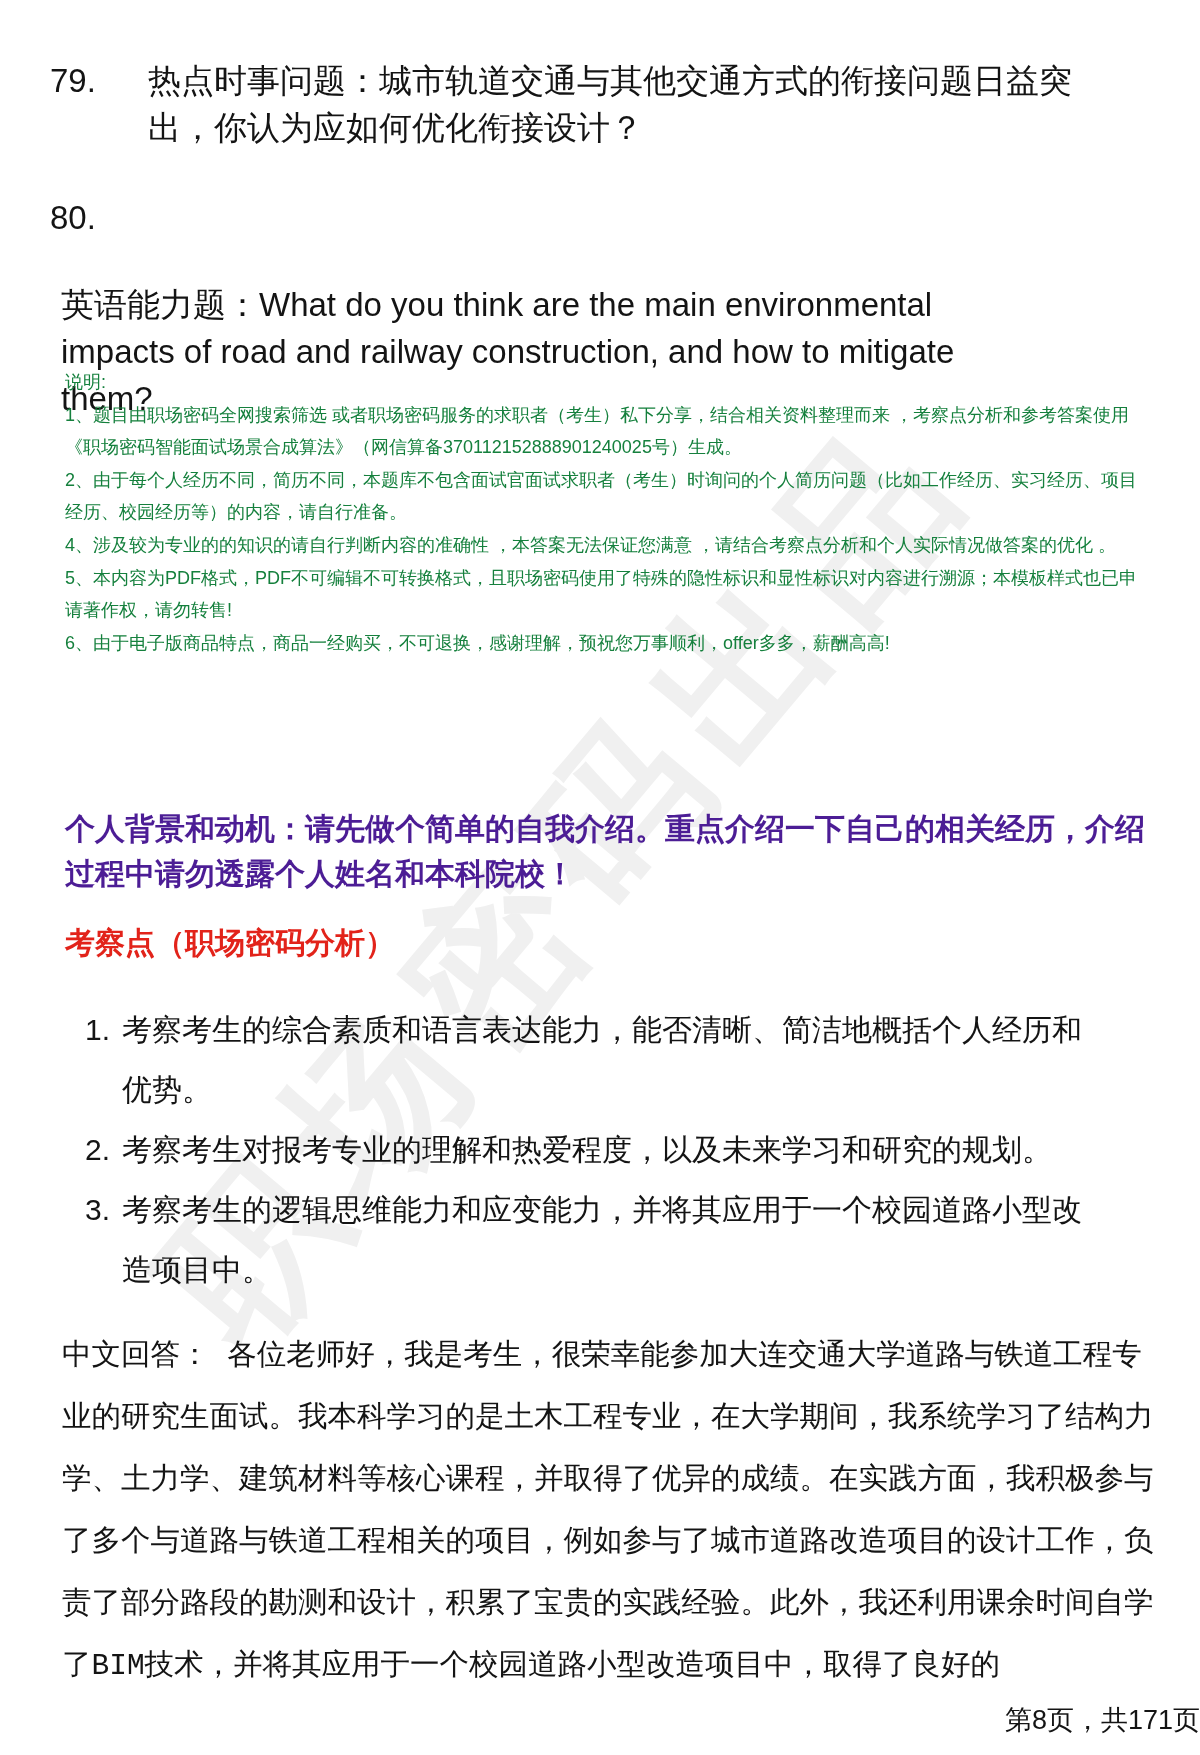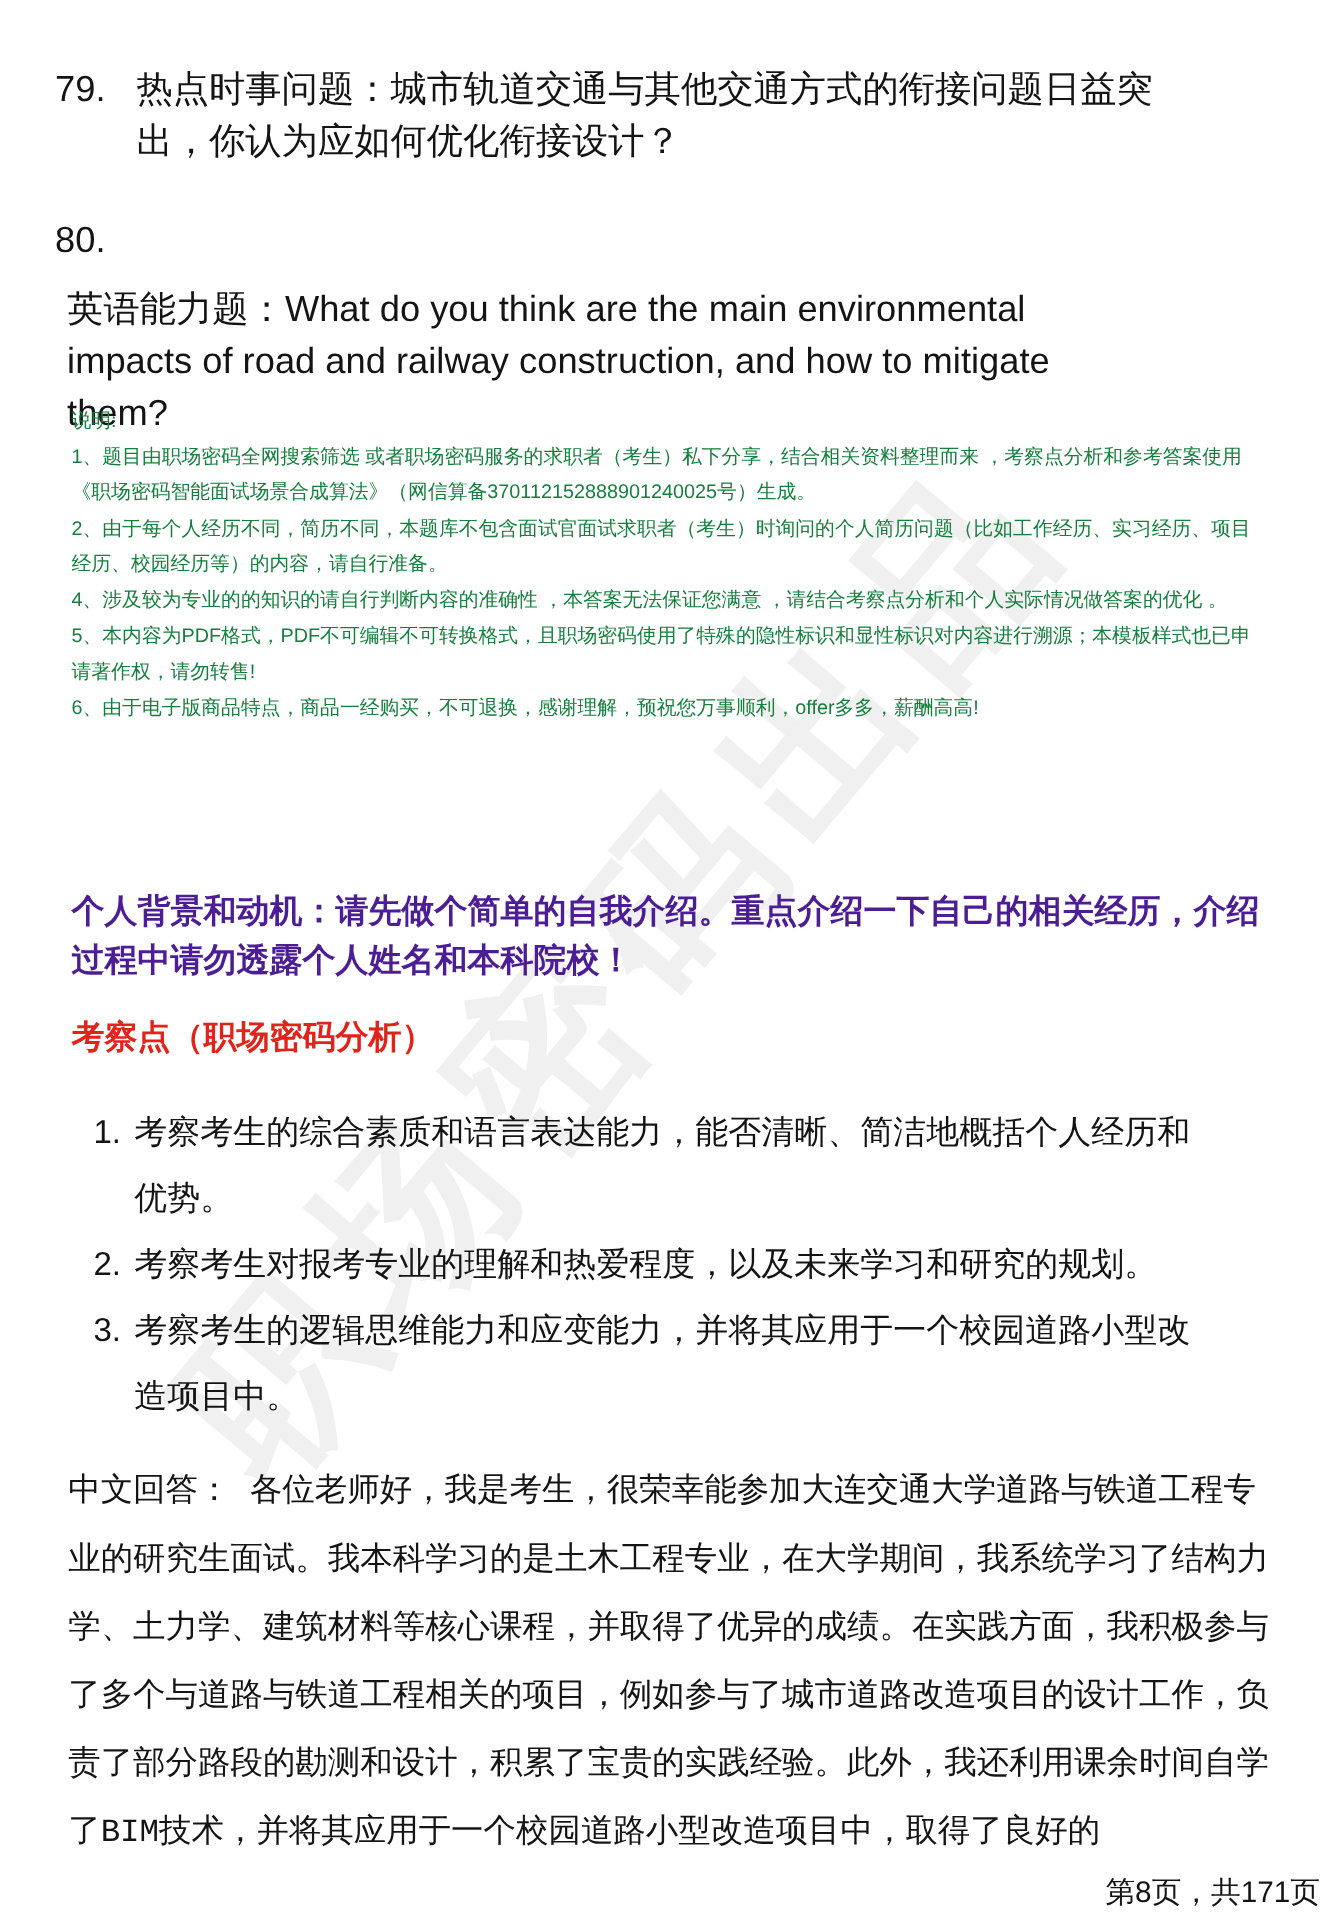--- a/index.html
+++ b/index.html
@@ -17,21 +17,21 @@
     transform:translate(-50%,-50%) rotate(-50deg);
     font-size:168px; font-weight:700; letter-spacing:22px;
     color:#f0f0f0; white-space:nowrap;
     z-index:0; user-select:none; pointer-events:none;
   }
 
   .layer { position:absolute; z-index:1; }
 
   
   .questions { left:50px; top:57px; right:55px; font-size:33px; line-height:47px; color:#141414; }
-  .question-item { display:flex; }
+  .question-item { display:flex;gap:24px; }
   .question-item + .question-item { margin-top:43px;flex-direction:column; }
   .q-num { flex:0 0 63px; }
   .q-text { max-width:932px;margin-left:11px; }
 
   
   .notes { left:65px; top:366px; width:1088px; font-size:18px; line-height:32.6px; color:#15803d; }
 
   
   .highlight {
     left:65px; top:806px; width:1092px;

